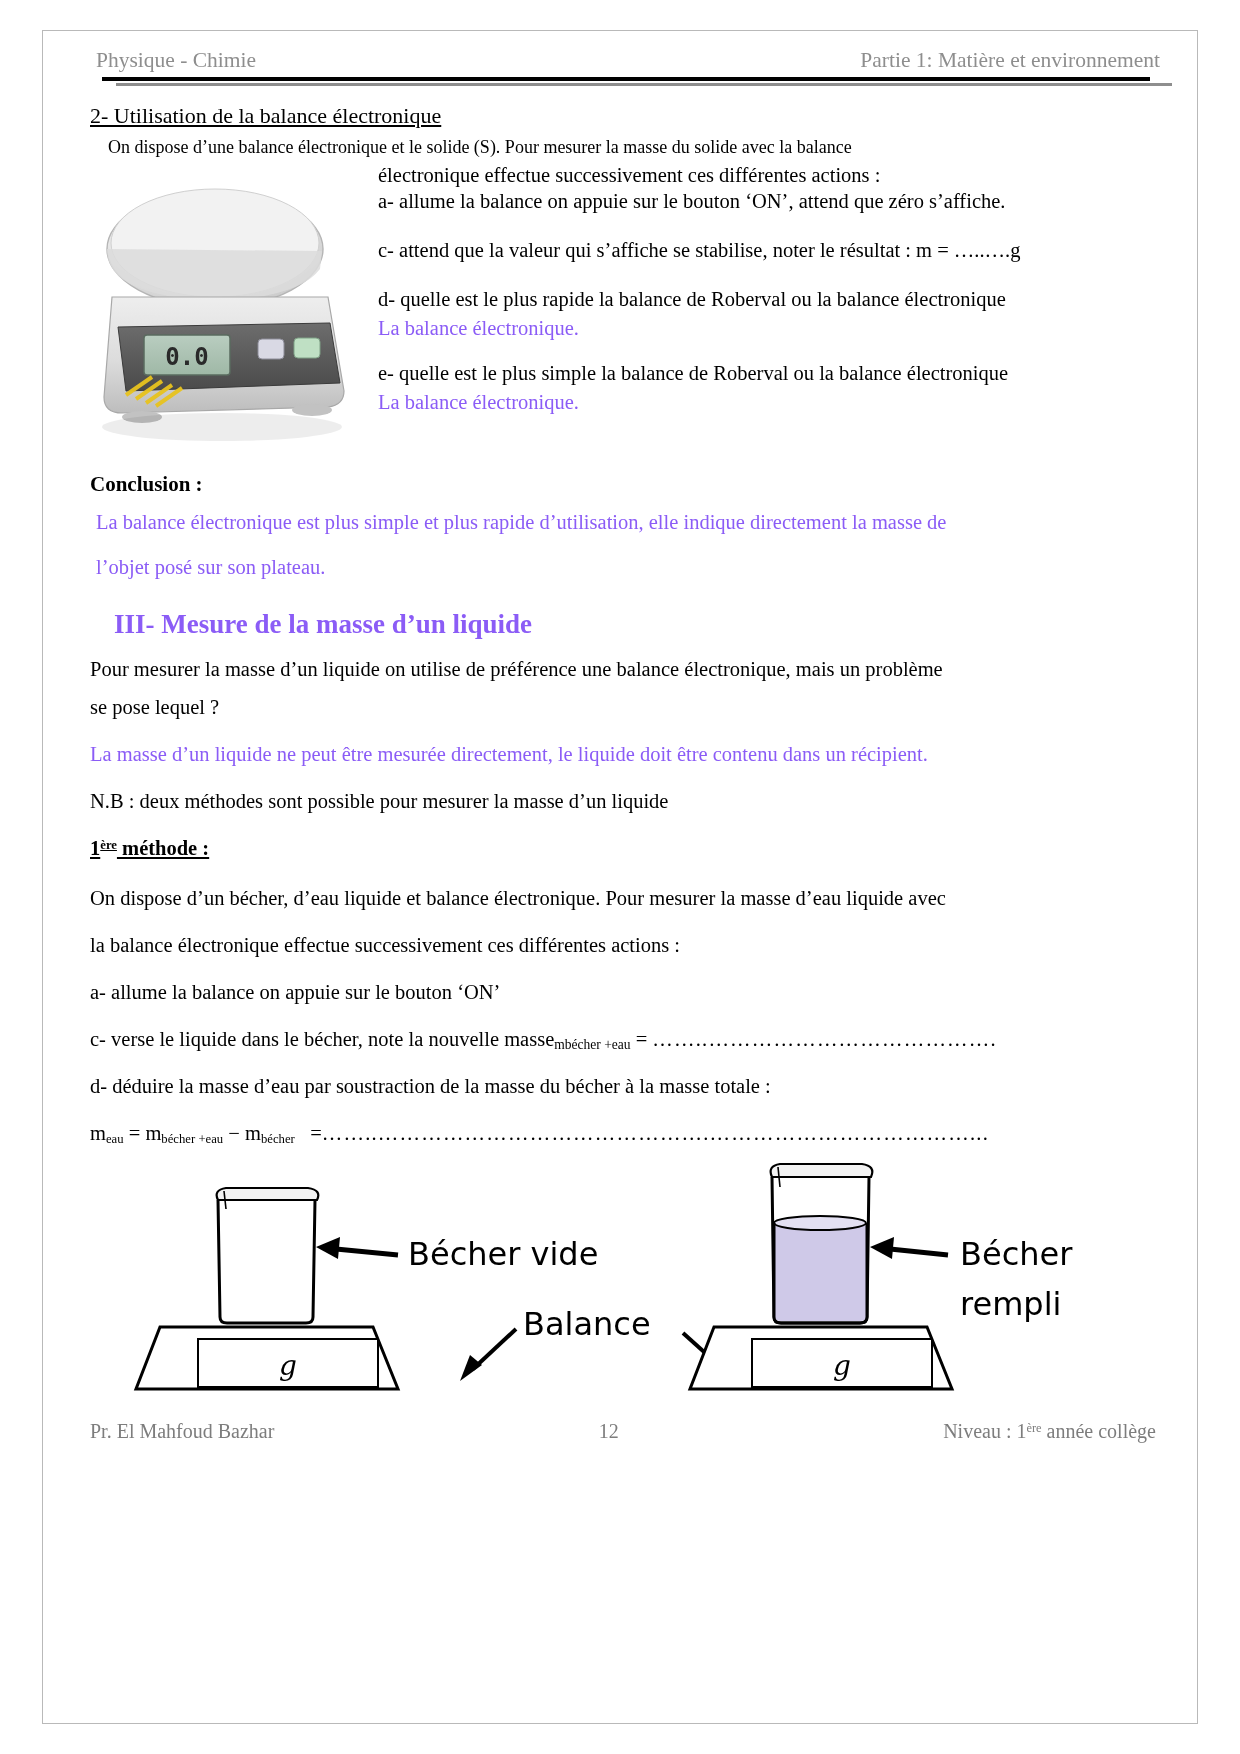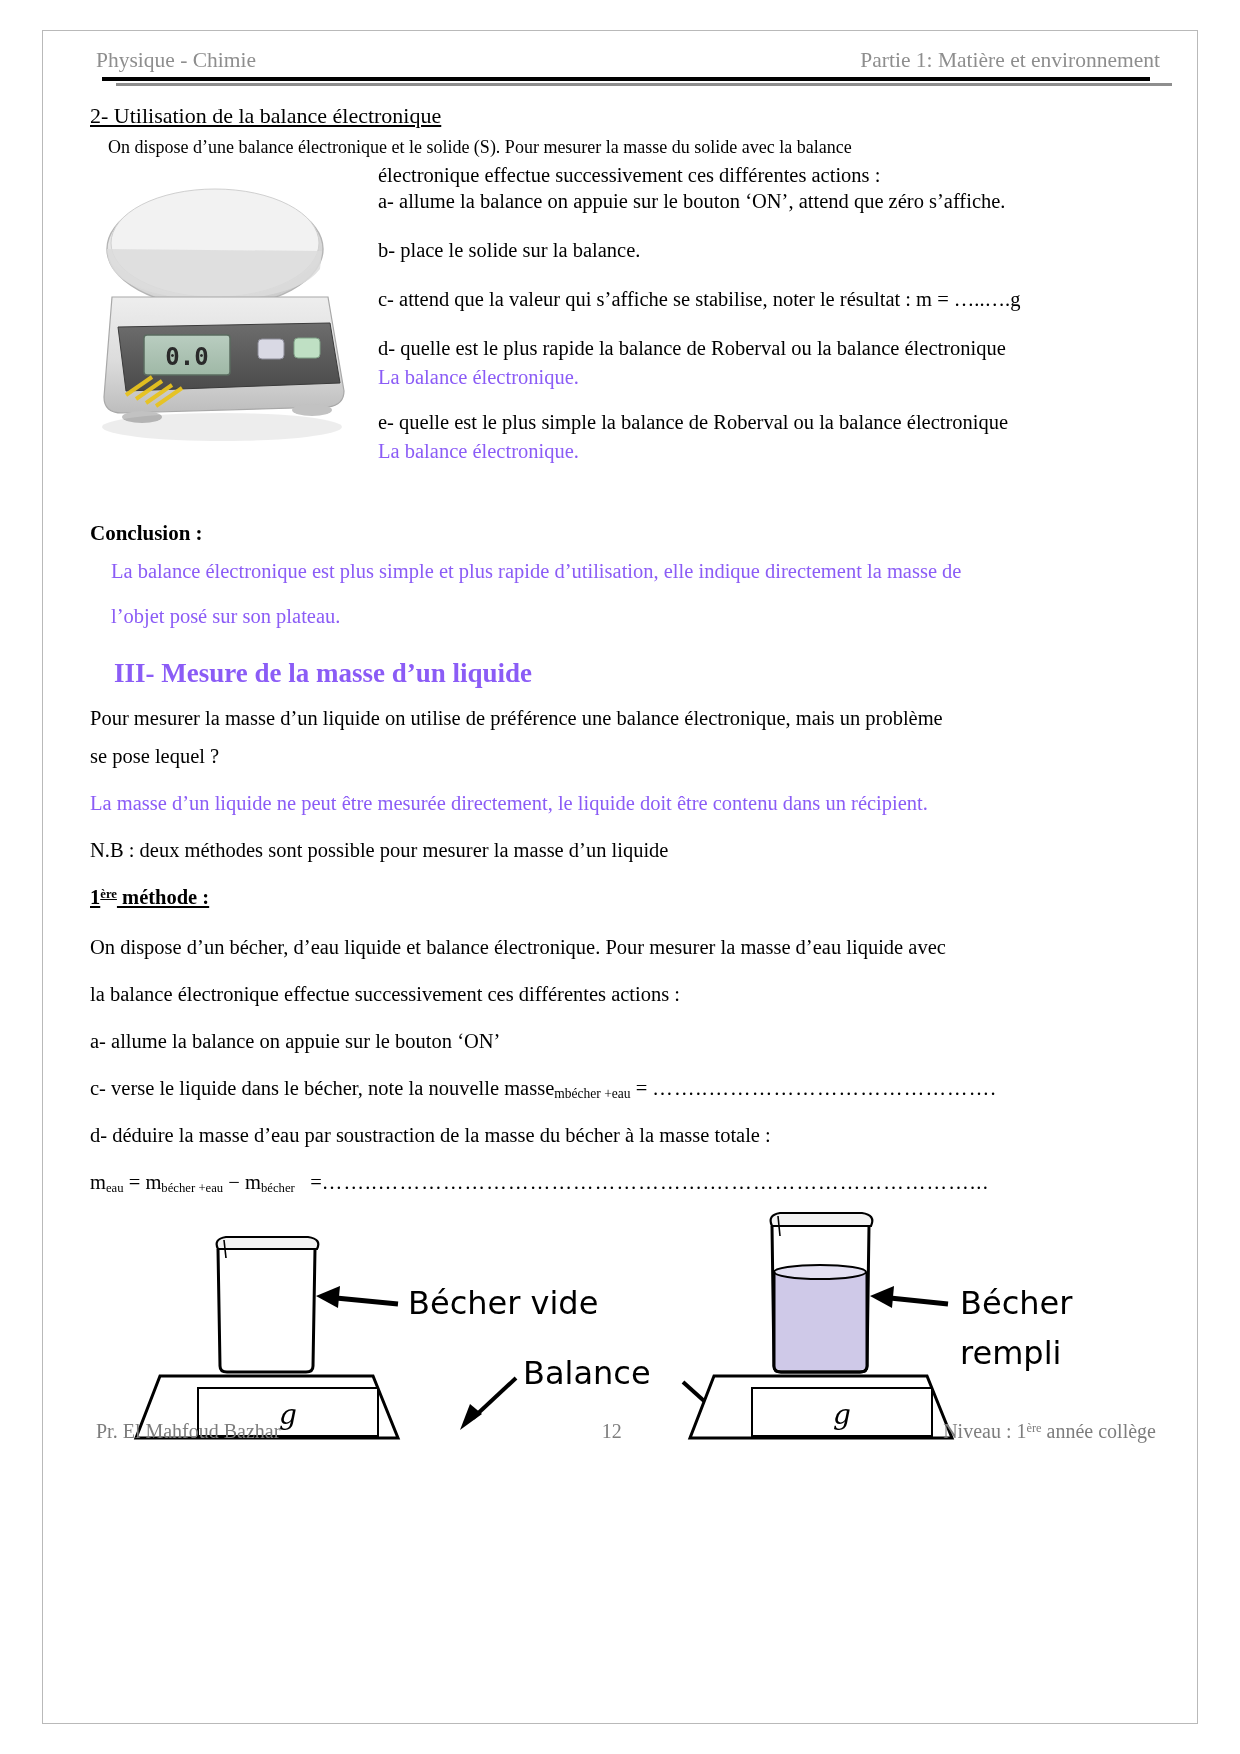--- a/index.html
+++ b/index.html
@@ -54,40 +54,40 @@
   .steps { margin-left:310px; }
   .steps p { margin:0 0 26px 0; font-size:20.5px; }
   .steps p.tight { margin-bottom:6px; }
   .steps p.ans { margin-bottom:22px; }
 
   .scale-img { position:absolute; left:14px; top:42px; width:290px; height:300px; }
 
   
   .concl-title { font-weight:bold; font-size:21px; margin:58px 0 14px 22px; }
   .concl-body { margin-left:28px; }
-  .concl-body p { margin:0 0 22px 15px; font-size:20.5px; }
+  .concl-body p { margin:0 0 22px 0; font-size:20.5px; }
 
   
   .bodyblock { margin-left:22px; }
   .bodyblock p { margin:0 0 8px 0; font-size:20.5px; line-height:1.5; }
   .bodyblock p.sp { margin-bottom:16px; }
   .bodyblock p.sp2 { margin-bottom:20px; }
   sub { font-size:0.66em; vertical-align:-0.25em; }
   sup { font-size:0.62em; vertical-align:0.45em; }
   .dots { letter-spacing:1.2px; }
   .formula { font-size:19px; margin-top:4px; }
   .formula sub { font-size:0.62em; }
 
   
   .diagram { position:relative; margin:6px 0 0 0; height:258px; }
   .diagram svg { display:block; }
 
   
   .ftr {
-    position:absolute; left:38px; right:26px; bottom:16px;
+    position:absolute; left:32px; right:26px; bottom:16px;
     display:flex; justify-content:space-between; align-items:baseline;
     color:#7d7d7d; font-size:20px; padding:0 16px;
   }
   .ftr .mid { color:#7d7d7d; }
 </style>
 </head>
 <body>
 
 <div class="page-border"></div>
 
@@ -155,21 +155,20 @@
       <ellipse cx="230" cy="233" rx="20" ry="6" fill="#c2c2c2"></ellipse>
 
       <ellipse cx="140" cy="250" rx="120" ry="14" fill="#000" opacity="0.07"></ellipse>
     </svg>
 
     <div class="intro-line1 t">On dispose d’une balance électronique et le solide (S). Pour mesurer la masse du solide avec la balance</div>
     <div class="indented t">électronique effectue successivement ces différentes actions :</div>
 
     <div class="steps">
       <p>a- allume la balance on appuie sur le bouton ‘ON’, attend que zéro s’affiche.</p>
-      <p>b- place le solide sur la balance.</p>
       <p>c- attend que la valeur qui s’affiche se stabilise, noter le résultat : m = …..….g</p>
       <p class="tight">d- quelle est le plus rapide la balance de Roberval ou la balance électronique</p>
       <p class="red ans">La balance électronique.</p>
       <p class="tight">e- quelle est le plus simple la balance de Roberval ou la balance électronique</p>
       <p class="red">La balance électronique.</p>
     </div>
   </div>
 
   <div class="concl-title">Conclusion :</div>
   <div class="concl-body">

